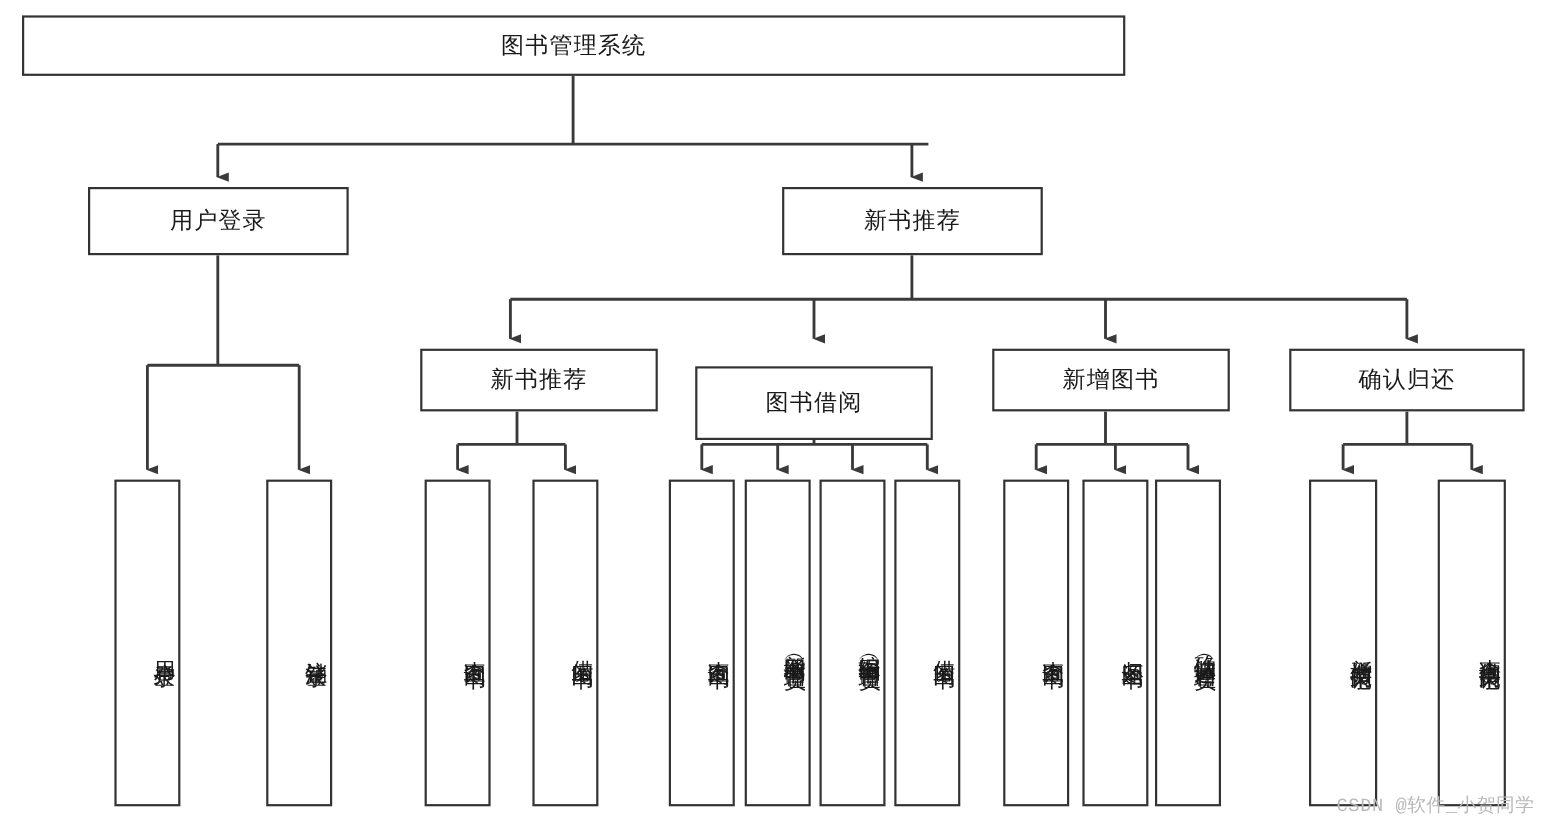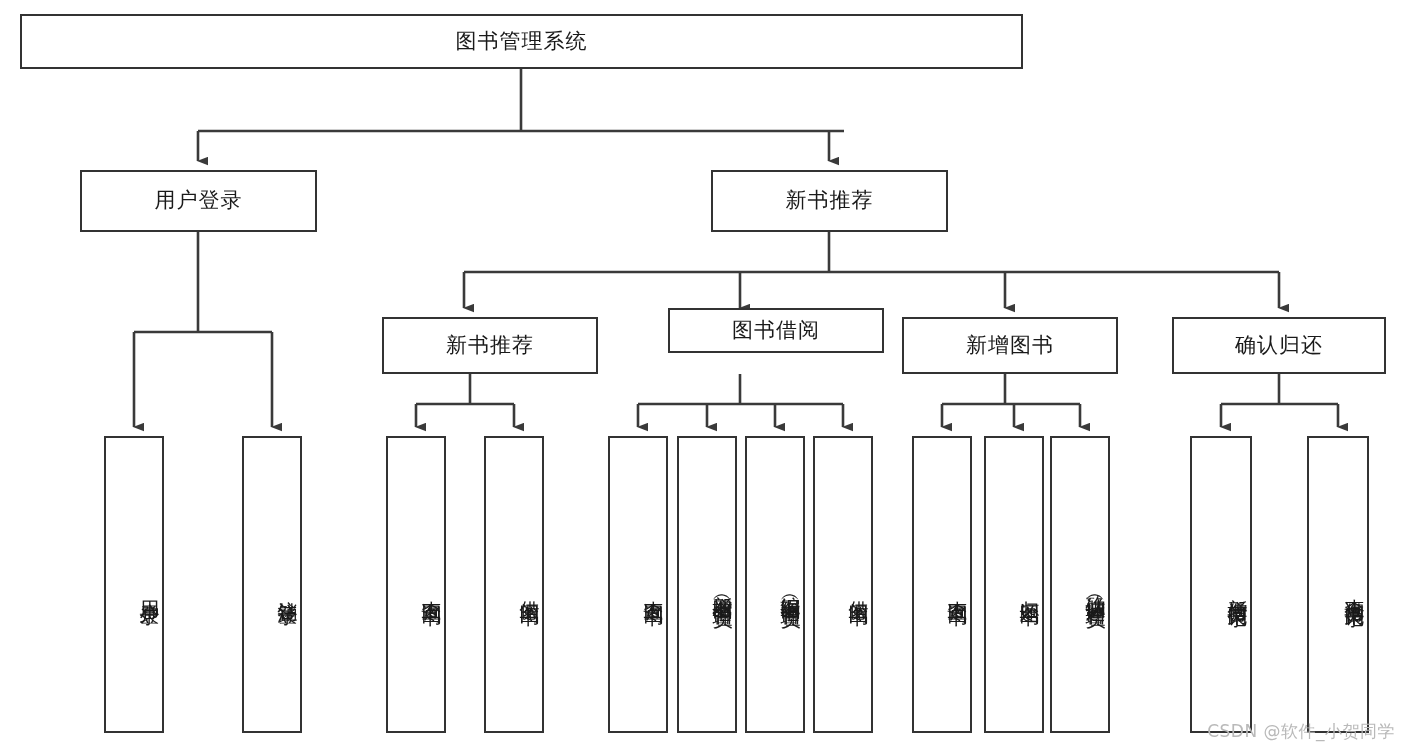--- a/index.html
+++ b/index.html
@@ -51,20 +51,21 @@
     justify-content: center;
   }
   #watermark {
     position: absolute;
     right: 10px;
     bottom: 4px;
     font-size: 17px;
     color: #b9b9b9;
     white-space: nowrap;
     letter-spacing: 0.5px;
+    font-family: Liberation Mono, monospace;
   }
 </style>
 </head>
 <body>
 
 <div id="diagram-root">
 
   <svg id="edge-layer" viewBox="0 0 1405 747" xmlns="http://www.w3.org/2000/svg">
     <defs>
       <marker id="arrowhead" markerWidth="9" markerHeight="11" refX="4.2" refY="10" orient="auto" markerUnits="userSpaceOnUse">
@@ -122,21 +123,21 @@
   <div class="node horizontal" style="left:80px; top:170px; width:237px; height:62px;">
     <span>用户登录</span>
   </div>
   <div class="node horizontal" style="left:711px; top:170px; width:237px; height:62px;">
     <span>新书推荐</span>
   </div>
 
   <div class="node horizontal" style="left:362px; top:317px; width:216px; height:57px;margin-left:20px;">
     <span>新书推荐</span>
   </div>
-  <div class="node horizontal" style="left:632px; top:308px; width:216px; height:45px;margin-left:36px;">
+  <div class="node horizontal" style="left:632px; top:333px; width:216px; height:67px;">
     <span>图书借阅</span>
   </div>
   <div class="node horizontal" style="left:902px; top:317px; width:216px; height:57px;">
     <span>新增图书</span>
   </div>
   <div class="node horizontal" style="left:1172px; top:317px; width:214px; height:57px;">
     <span>确认归还</span>
   </div>
 
   <div class="node vertical" style="left:104px; top:436px; width:60px; height:297px;">

